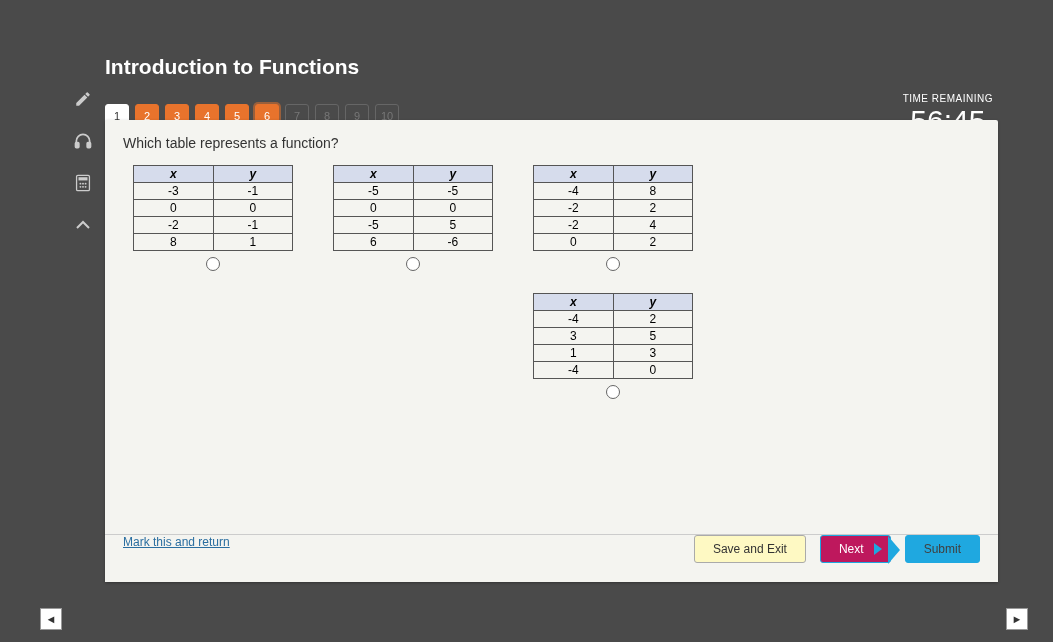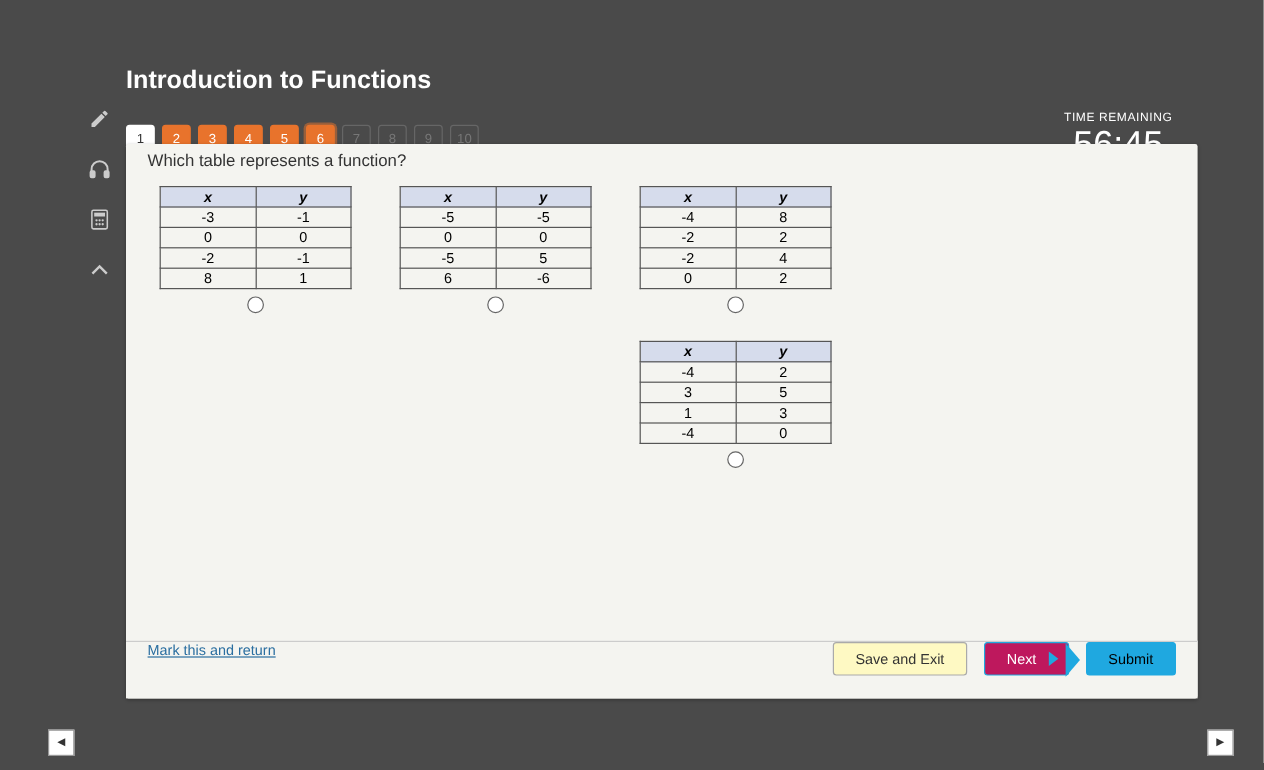--- a/index.html
+++ b/index.html
@@ -61,31 +61,31 @@
     cursor:pointer;
   }
   .qnum.answered { background:#fff; color:#333; border-color:#fff;}
   .qnum.seen { background:#e8732c; color:#fff; border-color:#e8732c;}
   .qnum.current { background:#e8732c; color:#fff; border-color:#e8732c; box-shadow:0 0 0 2px rgba(232,115,44,.5);}
   .qnum.future { background:transparent; color:#777; border-color:#666;}
   .timer {
     margin-left:auto;
     text-align:center;
     color:#fff;
-    margin-right:46px;
+    margin-right:30px;
   }
   .timer .lbl { font-size:10px; letter-spacing:.5px;}
   .timer .val { font-size:30px; font-weight:normal;}
 
   .panel {
     position:absolute;
     left:105px; right:55px; top:120px; bottom:60px;
     background:#f4f4f0;
     border-radius:2px;
-    padding:5px 18px 50px 18px;
+    padding:15px 18px 50px 18px;
     box-shadow: 0 1px 3px rgba(0,0,0,.3);
   }
   .question { font-size:14px; color:#333; margin-bottom:14px;}
   .options {
     display:grid;
     grid-template-columns: repeat(3, 180px);
     column-gap: 20px;
     row-gap: 18px;
     justify-content:start;
   }
@@ -167,21 +167,21 @@
   .btn.next .arrow{
     position:absolute; right:-10px; top:0; bottom:0;
     width:0;
     border-top:14px solid transparent;
     border-bottom:14px solid transparent;
     border-left:12px solid #1fa8e0;
   }
   .btn.submit {
     background:#1fa8e0;
     border-color:#1fa8e0;
-    color:#000000;
+    color:#404040;
   }
   .navcorner {
     position:absolute;
     bottom:12px;
     width:22px;height:22px;
     background:#fff;
     border:1px solid #999;
     display:flex;align-items:center;justify-content:center;
     font-size:11px;color:#333;
     cursor:pointer;

